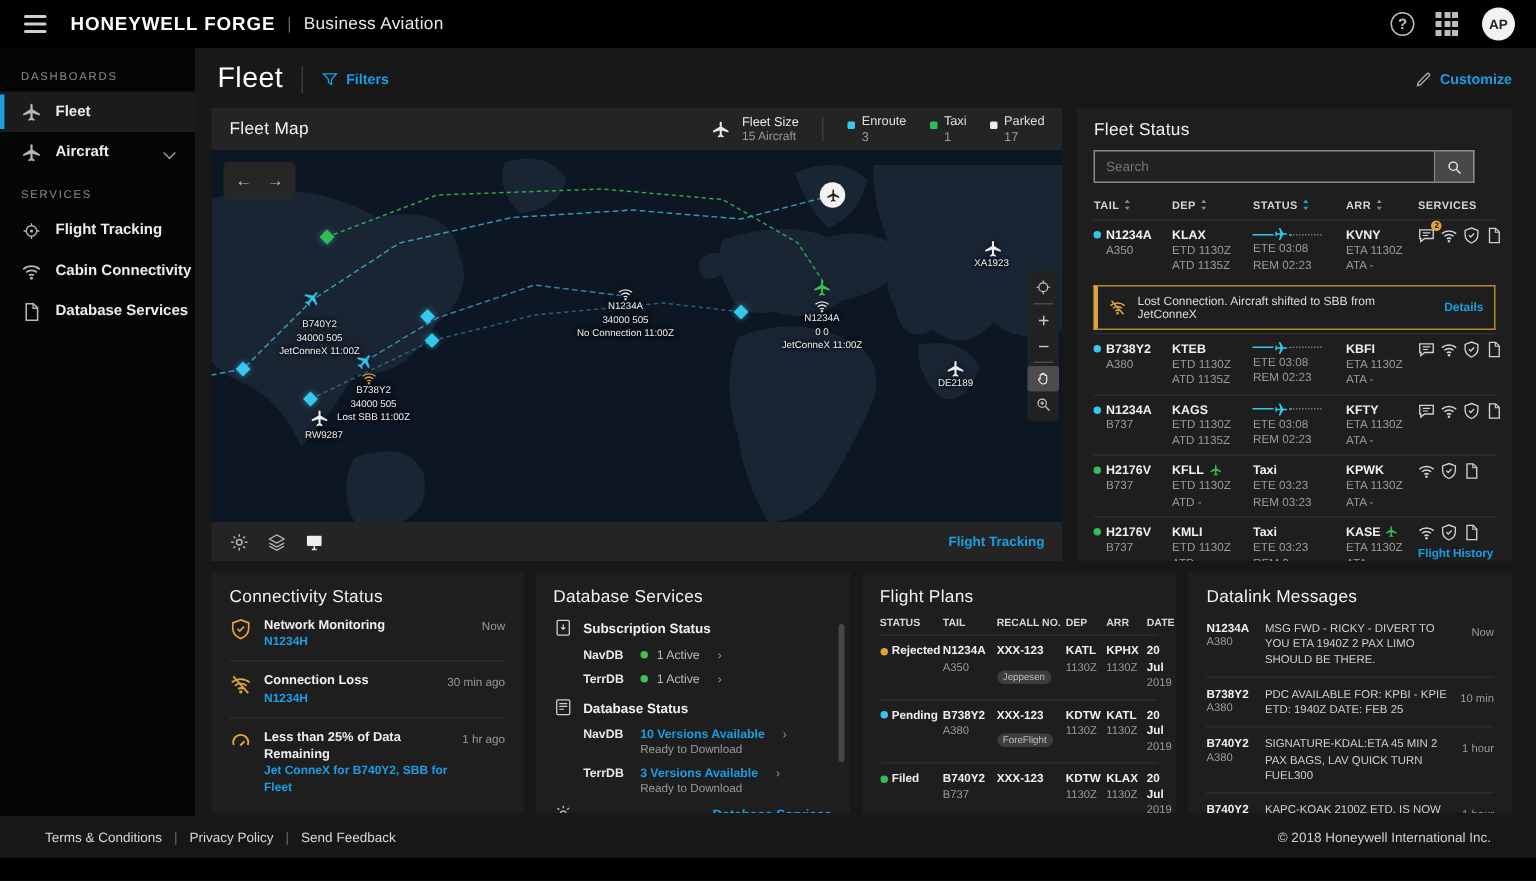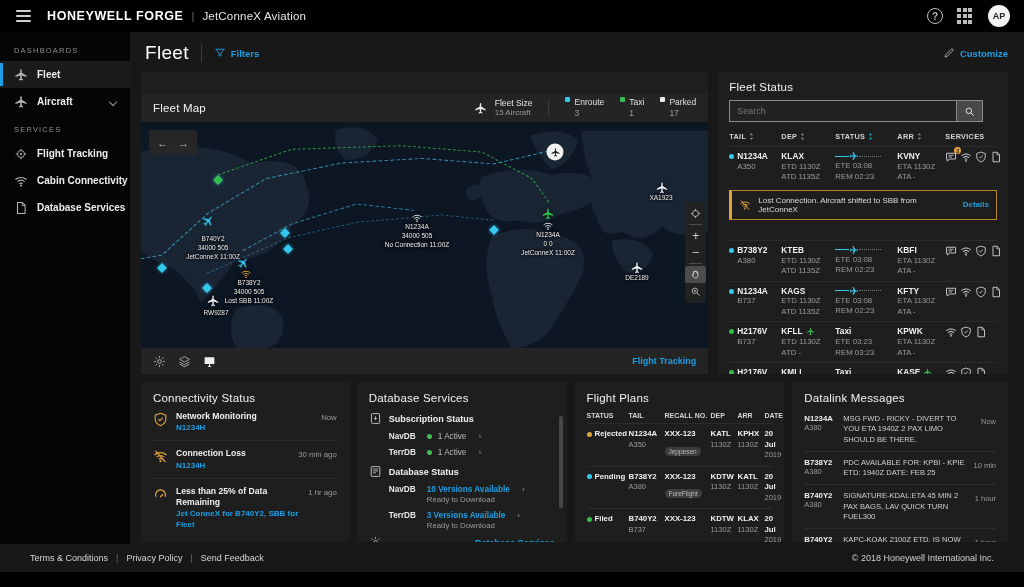--- a/index.html
+++ b/index.html
@@ -45,28 +45,28 @@
   .ic-gray{color:#b5b5b5;}
 
   
   .panel{background:#1e1e1e;position:relative;}
   .grid-top{display:flex;gap:10px;margin-top:4px;}
   .grid-bot{display:flex;gap:8px;margin-top:8px;}
   .panel-title{color:#f2f2f2;font-size:11.5px;letter-spacing:.2px;}
 
   
   .map-panel{width:568px;height:302px;display:flex;flex-direction:column;}
-  .map-head{height:28px;background:#242424;display:flex;align-items:center;padding:0 12px;gap:8px;margin-top:22px;}
+  .map-head{height:28px;background:#242424;display:flex;align-items:center;padding:0 12px;gap:8px;}
   .fs-ic{width:13px;height:13px;color:#e8e8e8;}
   .fs-meta div{font-size:8.5px;color:#e8e8e8;line-height:1.25;}
   .fs-meta .sub{color:#9a9a9a;font-size:8px;}
   .vsep2{width:1px;height:16px;background:#3d3d3d;margin:0 8px;}
   .legend{display:flex;gap:16px;}
   .leg-item{font-size:8.5px;color:#e0e0e0;line-height:1.3;}
-  .leg-item .lrow{display:flex;align-items:flex-start;gap:4px;}
+  .leg-item .lrow{display:flex;align-items:flex-end;gap:4px;}
   .leg-dot{width:5px;height:5px;border-radius:1px;}
   .leg-item .cnt{color:#9a9a9a;padding-left:9px;}
   .map{flex:1;position:relative;overflow:hidden;background:#0c1522;}
   .map-bg{position:absolute;inset:0;width:100%;height:100%;}
   .m-label{position:absolute;transform:translate(-50%,0);text-align:center;font-size:6.5px;color:#f0f0f0;
     line-height:1.35;text-shadow:0 0 3px #000,0 0 3px #000;white-space:nowrap;}
   .m-plane{position:absolute;transform:translate(-50%,-50%);filter:drop-shadow(0 0 2px rgba(0,0,0,.8));}
   .m-diamond{position:absolute;width:7px;height:7px;transform:translate(-50%,-50%) rotate(45deg);
     box-shadow:0 0 4px rgba(53,200,238,.6);}
   .m-wifi{position:absolute;width:11px;height:11px;transform:translate(-50%,-50%);filter:drop-shadow(0 0 2px #000);}
@@ -107,21 +107,21 @@
   .fl-line{display:flex;align-items:center;height:10px;}
   .fl-line .seg{height:0;border-top:1px solid #35c8ee;width:14px;}
   .fl-line .seg.dots{border-top:1px dotted #6a7a80;width:22px;}
   .fl-line svg{width:10px;height:10px;color:#35c8ee;transform:rotate(90deg);}
   .svc-ic{display:flex;gap:3px;align-items:center;}
   .svc-ic .si{width:12px;height:12px;color:#cfd2d4;position:relative;}
   .badge{position:absolute;top:-4px;right:-4px;width:7px;height:7px;border-radius:50%;background:#e8a33d;
     color:#1a1a1a;font-size:5.5px;font-weight:bold;display:flex;align-items:center;justify-content:center;}
   .svc-link{font-size:7.8px;font-weight:bold;margin-top:3px;}
   .fs-alert{border:1px solid #b9862a;border-left:3px solid #e0a33c;display:flex;align-items:center;gap:7px;
-    padding:5px 7px;margin:3px 0 20px;}
+    padding:5px 7px;margin:3px 0 2px;}
   .fs-alert .ai{width:12px;height:12px;color:#e0a33c;flex:0 0 auto;}
   .fs-alert .atext{font-size:8px;color:#dcdcdc;flex:1;}
   .fs-alert .alink{font-size:8px;font-weight:bold;}
   .panel-foot{margin-top:auto;display:flex;align-items:center;padding-top:6px;border-top:1px solid #2a2a2a;}
   .pf-gear{width:13px;height:13px;color:#b5b5b5;cursor:pointer;}
 
   
   .bpanel{height:160px;padding:10px 12px;display:flex;flex-direction:column;overflow:hidden;}
   .conn-panel{width:208px;}
   .db-panel{width:210px;}
@@ -175,21 +175,21 @@
 <div class="app">
 
   <header class="topbar">
     <span class="hamburger">
         <i></i>
         <i></i>
         <i></i>
       </span>
     <span class="brand">HONEYWELL FORGE</span>
     <span class="brand-sep">|</span>
-    <span class="product">JetConneX Aviation</span>
+    <span class="product">Business Aviation</span>
     <span class="spacer"></span>
     <span class="help-circ">?</span>
     <span class="tb-ic apps">
         <i></i>
         <i></i>
         <i></i>
         <i></i>
         <i></i>
         <i></i>
         <i></i>

